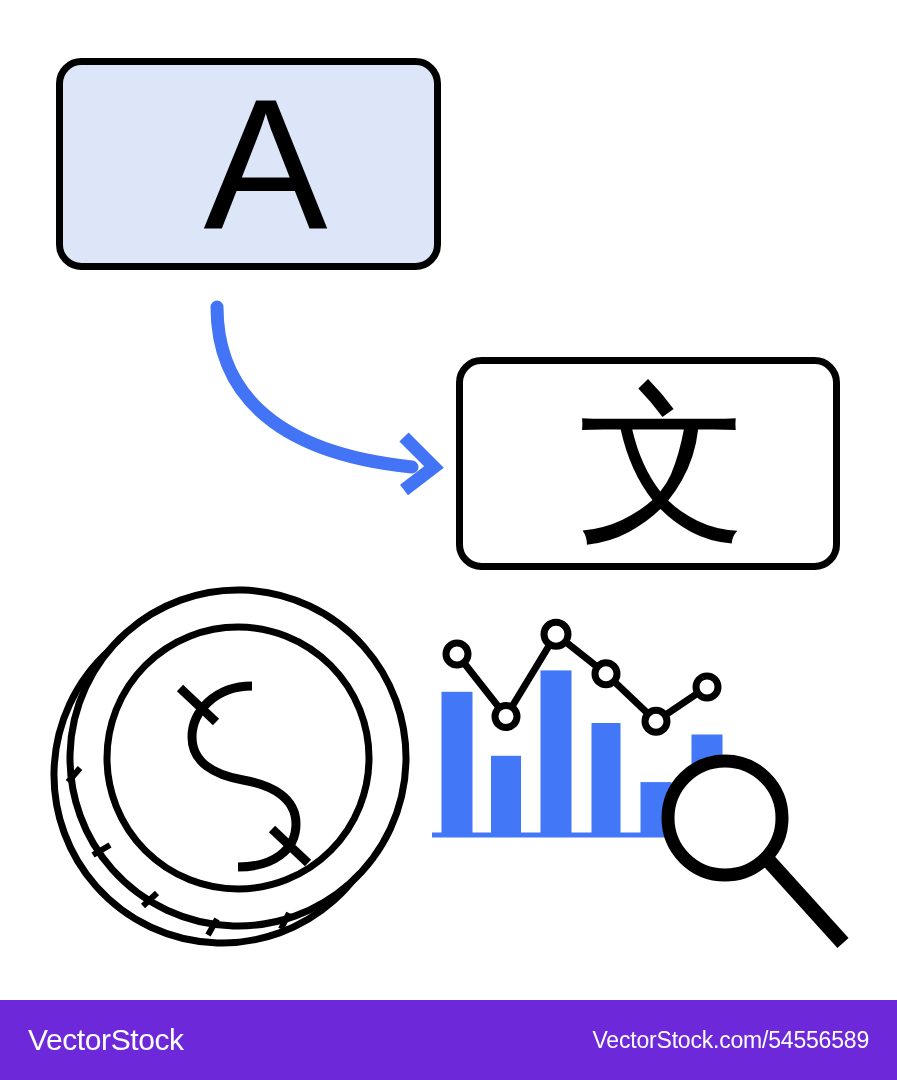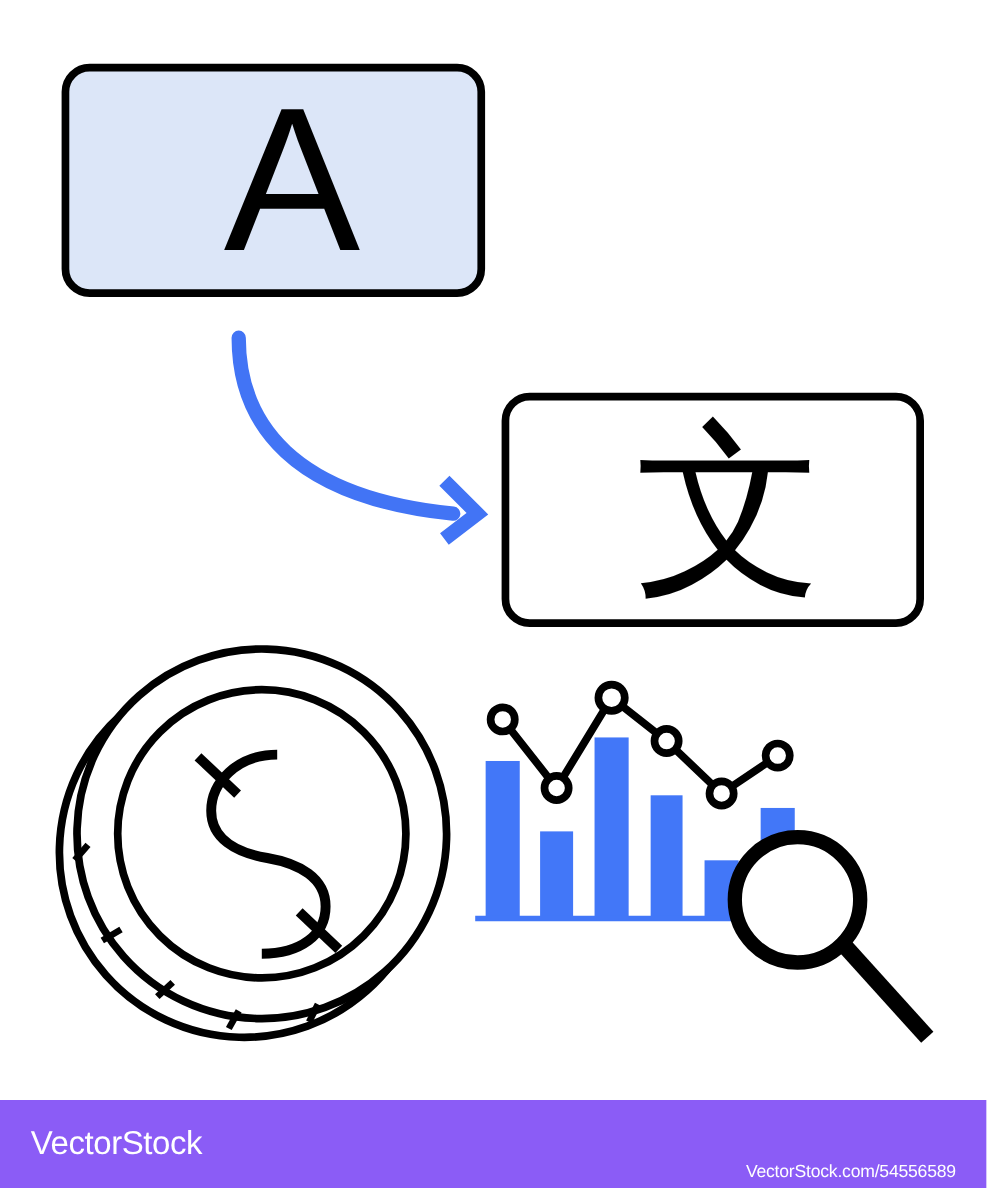--- a/index.html
+++ b/index.html
@@ -55,25 +55,24 @@
     letter-spacing: -0.4px;
     white-space: nowrap;
   }
   #footer-url {
     position: absolute;
     right: 28px;
     top: 50%;
     transform: translateY(-50%);
     color: #ffffff;
     font-family: "Liberation Sans", sans-serif;
-    font-size: 16px;
+    font-size: 23px;
     font-weight: 400;
     letter-spacing: -0.2px;
     white-space: nowrap;
-    margin-top: 26px;
   }
 
   
   .glyph {
     position: absolute;
     color: #000000;
     line-height: 1;
     user-select: none;
     white-space: nowrap;
   }
@@ -183,18 +182,18 @@
         <circle cx="725" cy="818" r="57" fill="#ffffff" stroke="#000000" stroke-width="13"></circle>
         <line x1="768" y1="860" x2="843" y2="943" stroke="#000000" stroke-width="15" stroke-linecap="butt"></line>
       </g>
     </svg>
 
     <div class="glyph" id="glyph-latin">A</div>
 
     <div class="glyph" id="glyph-cjk">文</div>
   </div>
 
-  <div id="footer" style="background: #8b5cf6;">
+  <div id="footer" style="background: #6d28d9;">
     <div id="footer-brand" style="color: rgb(255, 255, 255);">VectorStock</div>
     <div id="footer-url" style="color: rgb(255, 255, 255);">VectorStock.com/54556589</div>
   </div>
 
 </div>
 
 </body></html>

